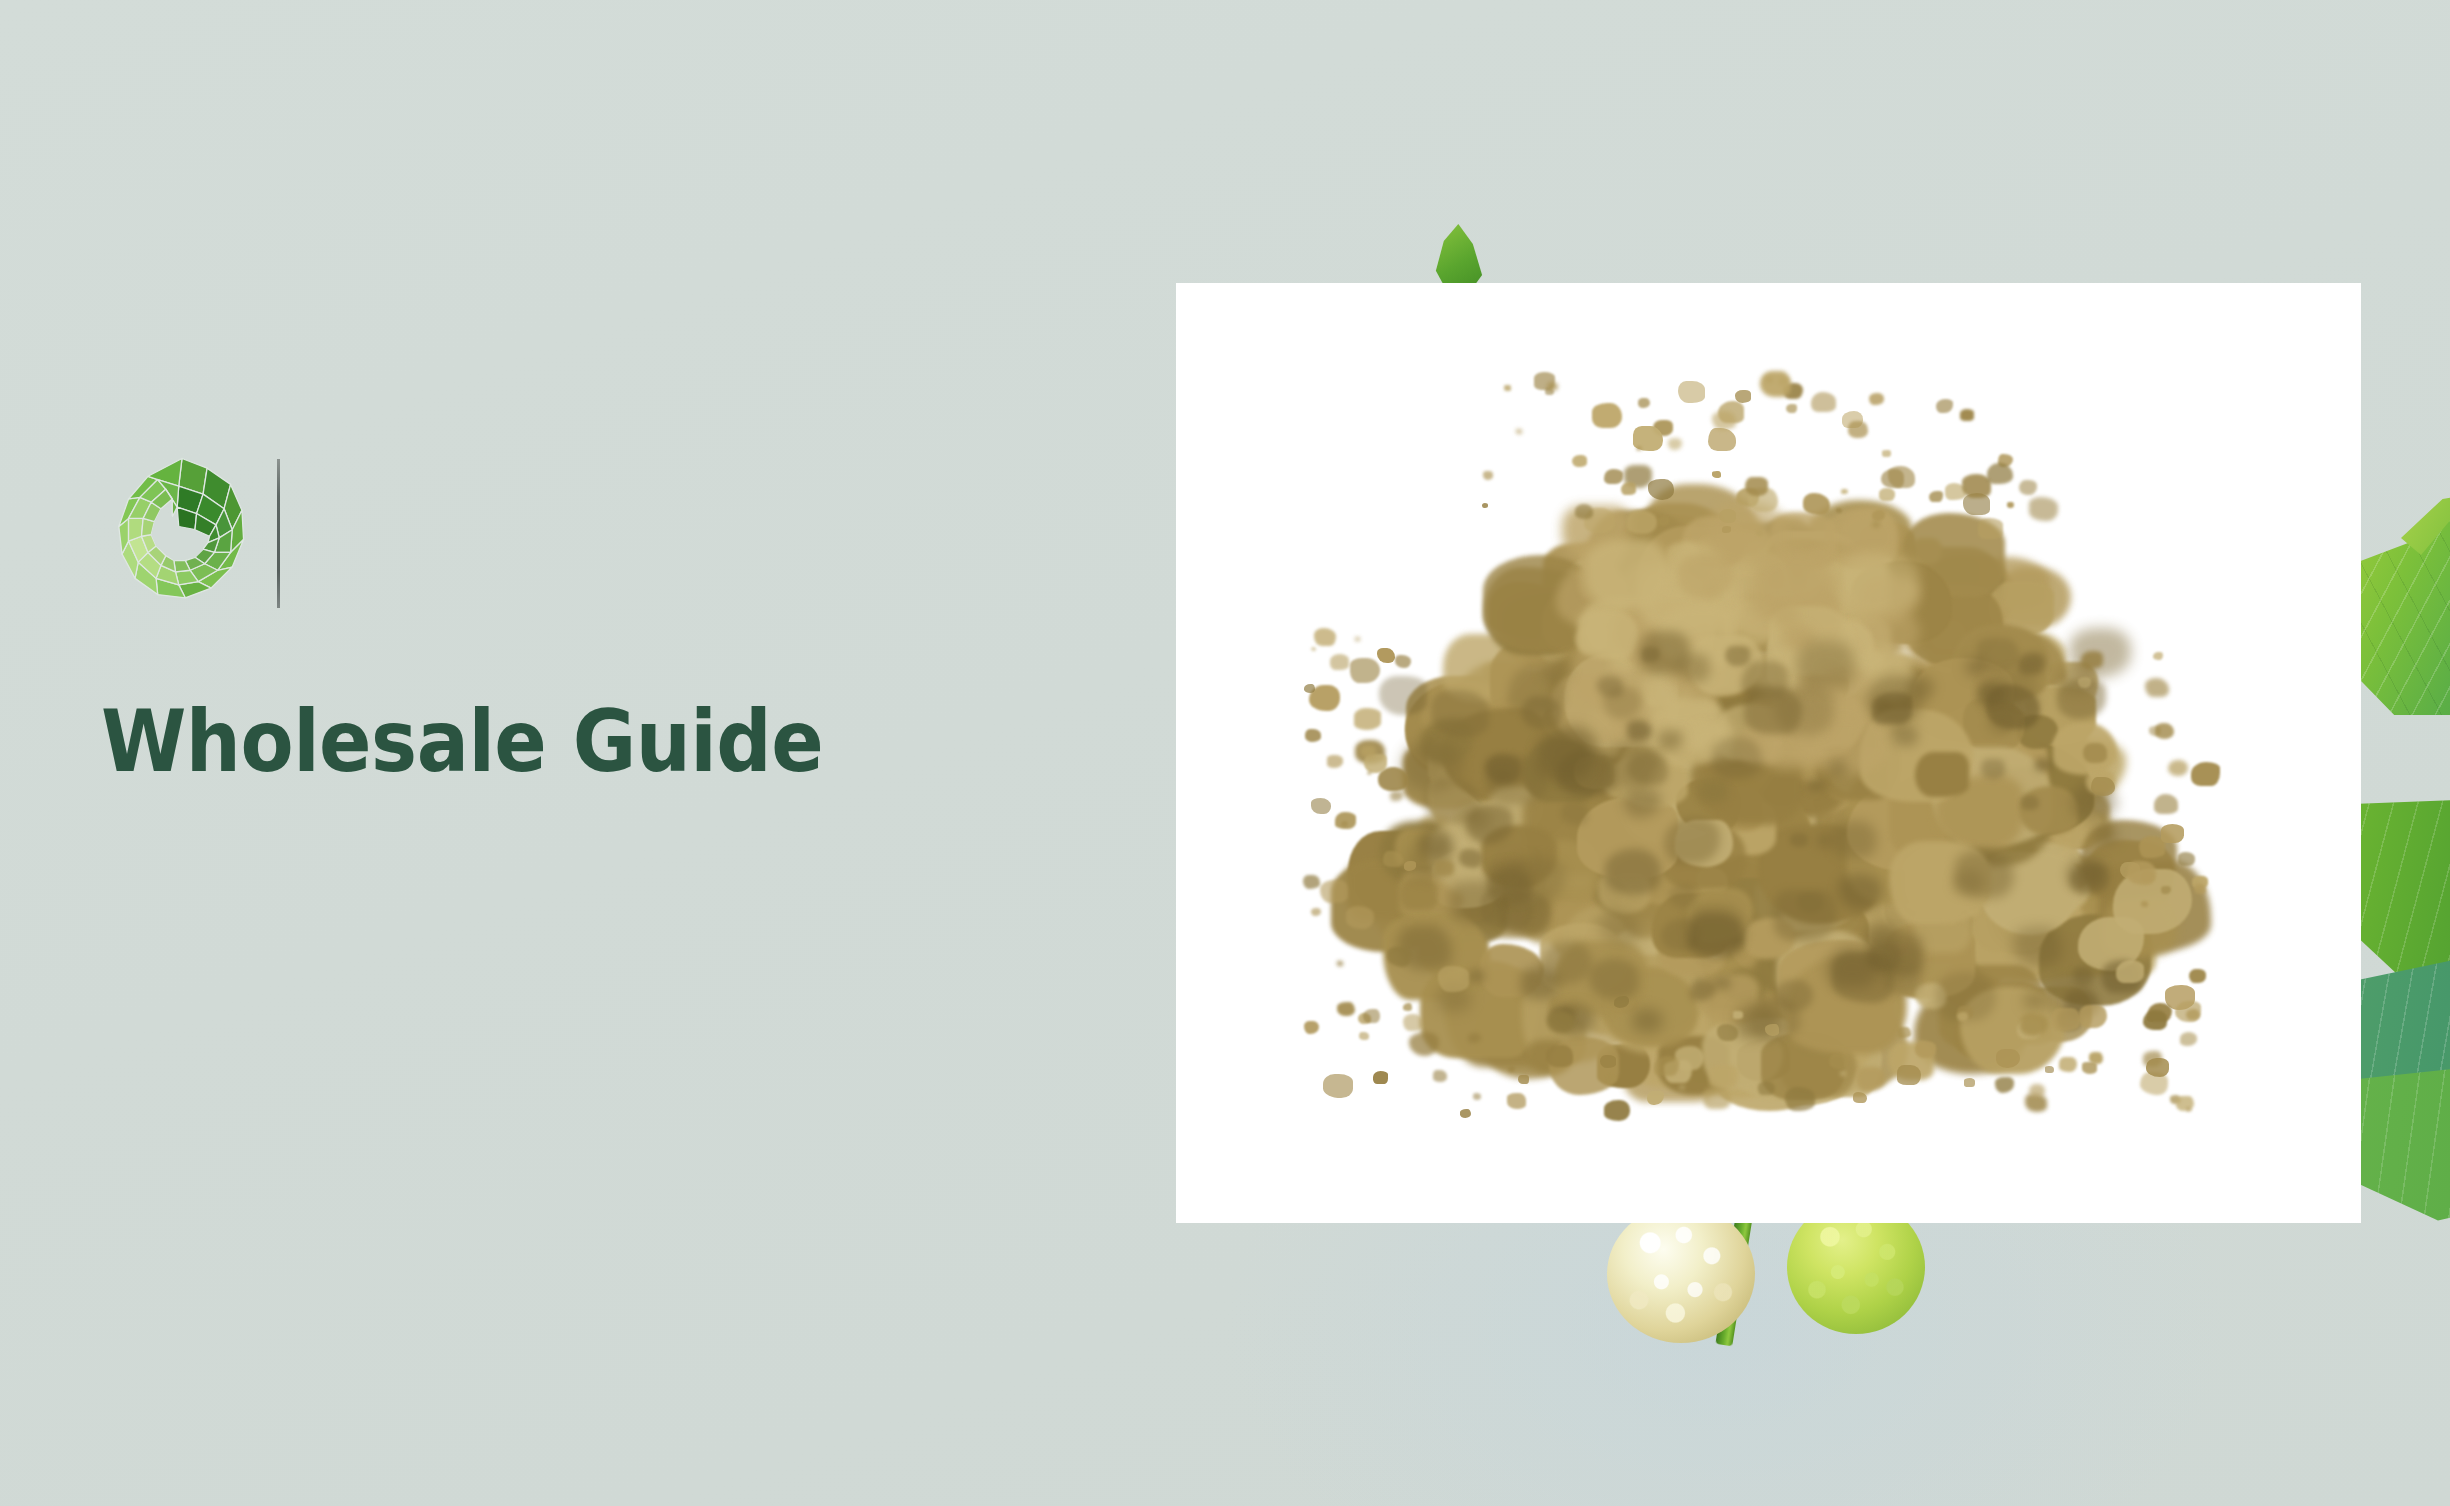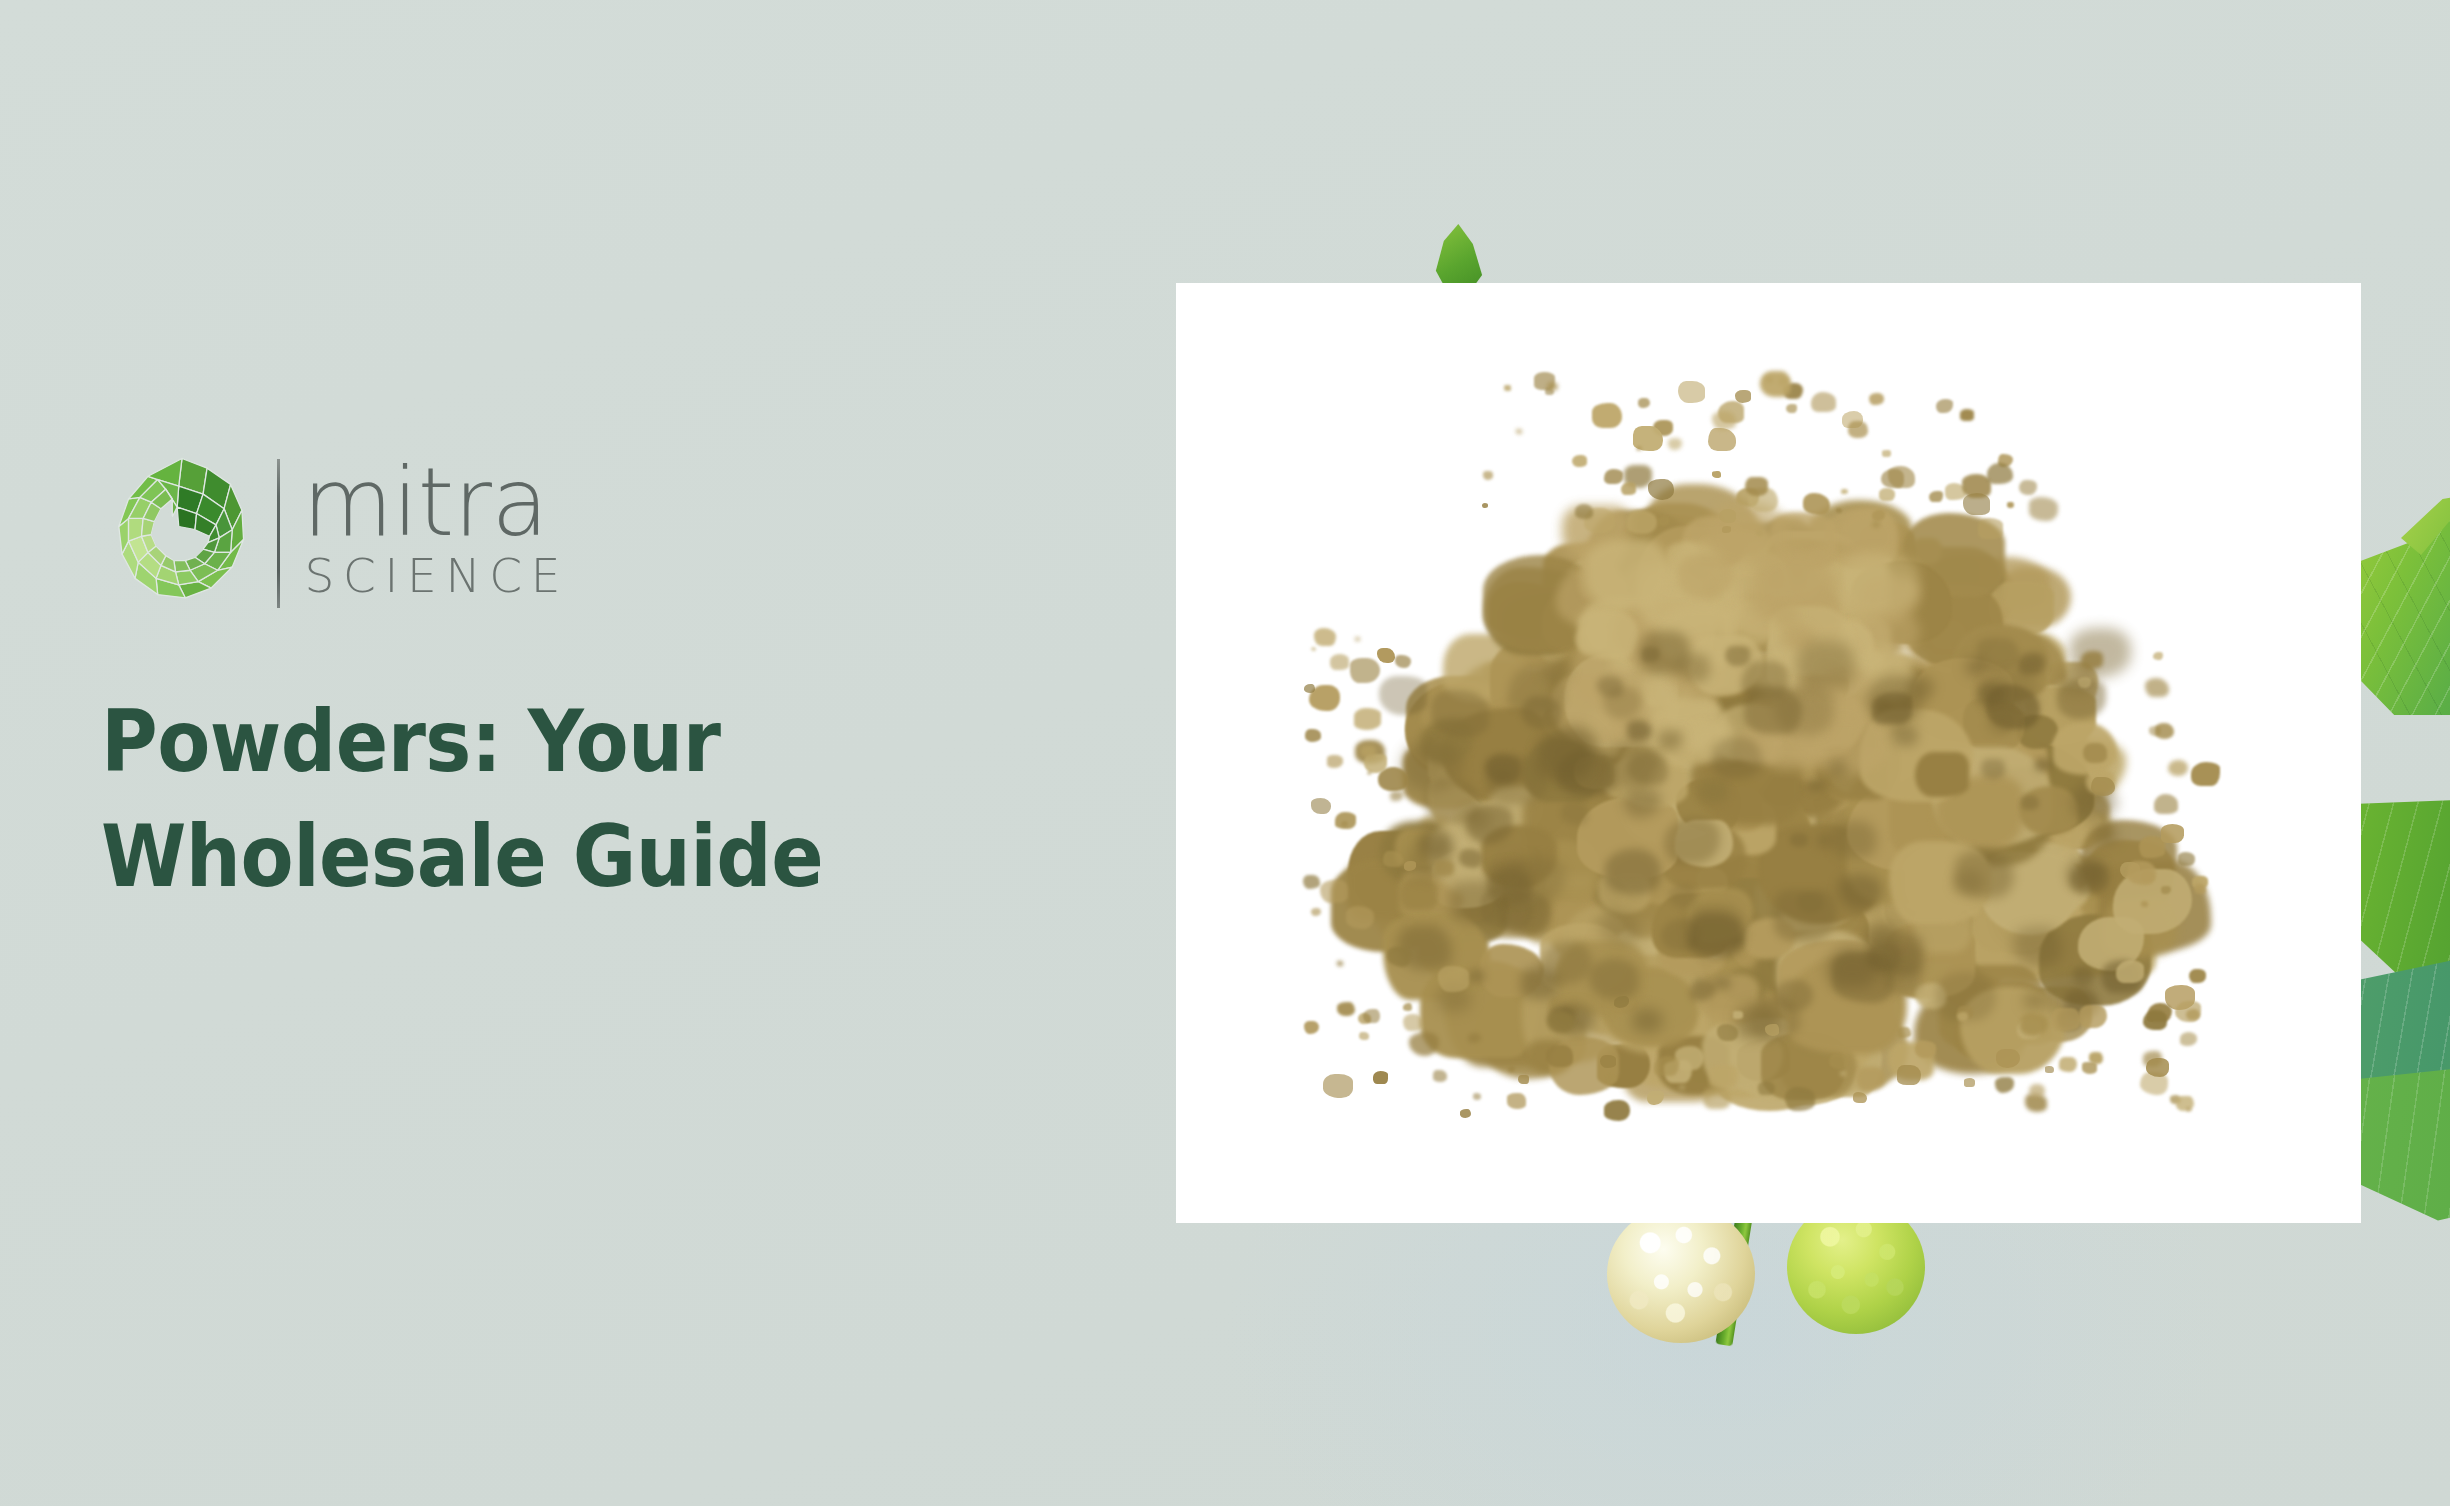--- a/index.html
+++ b/index.html
@@ -299,28 +299,23 @@
             <polygon points="62,62 80,46 88,58 74,70" fill="#7bbd52"></polygon>
             <polygon points="80,46 94,68 88,80 88,58" fill="#68b046"></polygon>
 
             <polygon points="96,92 116,96 126,120 116,130 90,134 68,116 62,102 66,86 74,70 88,80" fill="#d2dbd7" stroke="none"></polygon>
           </g>
         </svg>
       </div>
 
       <div id="logo-divider"></div>
 
-      <div id="logo-wordmark">
-        <div id="wordmark-main">mitra</div>
-        <div id="wordmark-sub">SCIENCE</div>
-      </div>
     </div>
 
     <h1 id="headline">
-      <span class="hl-line">Powders: Your</span>
       <span class="hl-line">Wholesale Guide</span>
     </h1>
   </div>
 
   <div id="photo-card">
     <div id="powder-wrap">
         <div class="pw" style="left: 684px; top: 384px; width: 101px; height: 83px; background: rgb(180, 155, 93); filter: blur(2px); opacity: 0.852693; border-radius: 62.0632% 69.5624% 51.7449% 69.0866% / 59.7298% 62.4121% 55.8031% 66.1209%;"></div>
         <div class="pw" style="left: 783px; top: 463px; width: 59px; height: 49px; background: rgb(163, 139, 77); filter: blur(2.3px); opacity: 0.832868; border-radius: 48.6561% 57.5958% 69.7046% 41.0213% / 36.1702% 41.1531% 38.533% 69.7066%;"></div>
         <div class="pw" style="left: 583px; top: 367px; width: 112px; height: 92px; background: rgb(173, 148, 85); filter: blur(3.8px); opacity: 0.828287; border-radius: 66.0912% 53.2516% 69.6873% 69.2254% / 55.9895% 58.1948% 35.0627% 30.4528%;"></div>
         <div class="pw" style="left: 425px; top: 175px; width: 114px; height: 94px; background: rgb(168, 144, 80); filter: blur(1.2px); opacity: 0.824842; border-radius: 56.6396% 41.1058% 53.3531% 62.6854% / 66.7784% 42.2923% 35.1842% 44.7703%;"></div>

